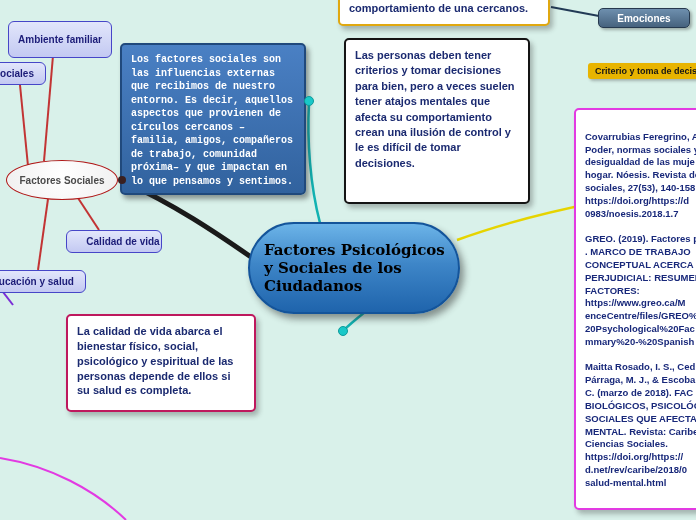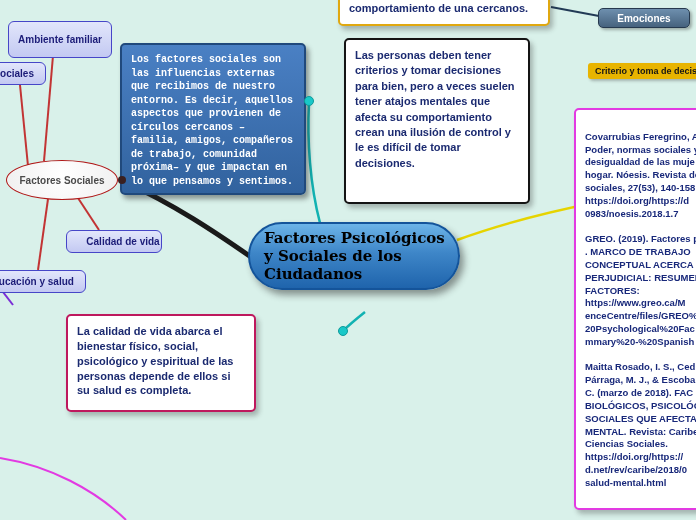--- a/index.html
+++ b/index.html
@@ -113,21 +113,21 @@
   </div>
 
   <div class="node lavender" style="left:66px;top:230px;width:96px;height:23px;padding-left:24px;">
     <span>Calidad de vida</span>
   </div>
 
   <div class="node lavender" style="left:-26px;top:270px;width:112px;height:23px;">
     <span>Educación y salud</span>
   </div>
 
-  <div class="node root" style="left:248px;top:222px;width:212px;height:68px;">
+  <div class="node root" style="left:248px;top:222px;width:212px;height:92px;">
     <span>Factores Psicológicos
 y Sociales de los
 Ciudadanos</span>
   </div>
 
 
   <div class="node whitebox greenborder" style="left:66px;top:314px;width:190px;height:98px;">
     <span>La calidad de vida abarca el bienestar físico, social, psicológico y espiritual de las personas depende de ellos si su salud es  completa.</span>
   </div>
 

